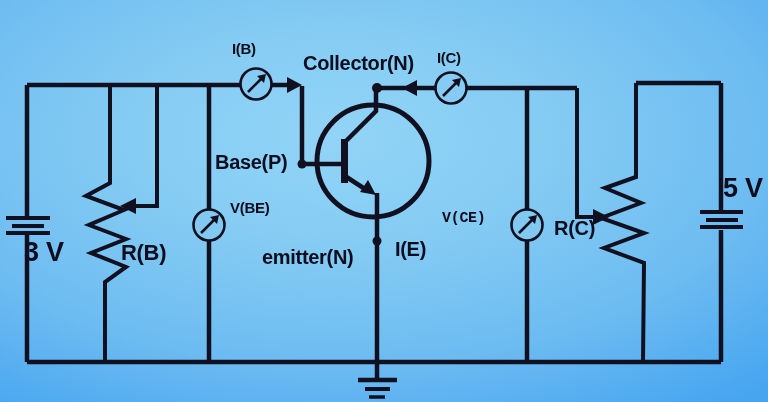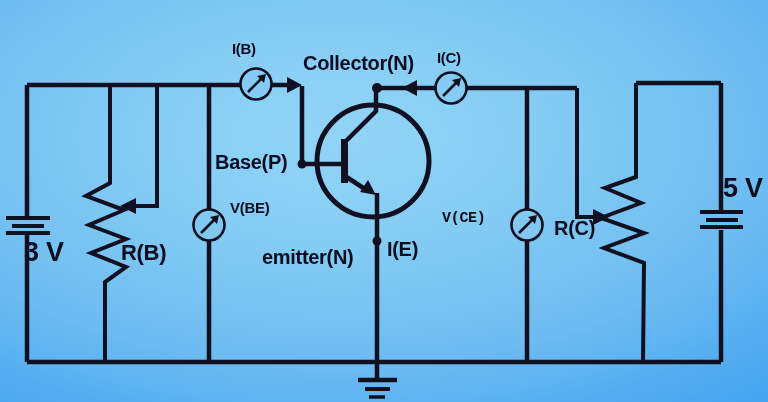--- a/index.html
+++ b/index.html
@@ -132,21 +132,21 @@
 
   <div class="lbl f27" style="left:24px;top:196px;margin-top:43px;">3 V</div>
   <div class="lbl f27" style="left:723px;top:175px;">5 V</div>
 
   <div class="lbl f21" style="left:232px;top:41px;">I(B)</div>
   <div class="lbl f21" style="left:437px;top:50px;">I(C)</div>
 
   <div class="lbl f20" style="left:303px;top:53px;">Collector(N)</div>
   <div class="lbl f20" style="left:262px;top:247px;">emitter(N)</div>
   <div class="lbl f20" style="left:215px;top:152px;">Base(P)</div>
-  <div class="lbl f20" style="left:387px;top:239px;">I(E)</div>
+  <div class="lbl f20" style="left:395px;top:239px;">I(E)</div>
 
   <div class="lbl f21" style="left:230px;top:200px;">V(BE)</div>
   <div class="lbl f21" style="left:442px;top:211px;font-family:Liberation Mono, monospace;">V(CE)</div>
 
   <div class="lbl f22" style="left:121px;top:242px;">R(B)</div>
   <div class="lbl f20" style="left:554px;top:218px;">R(C)</div>
 
 </div>
 
 </body></html>

